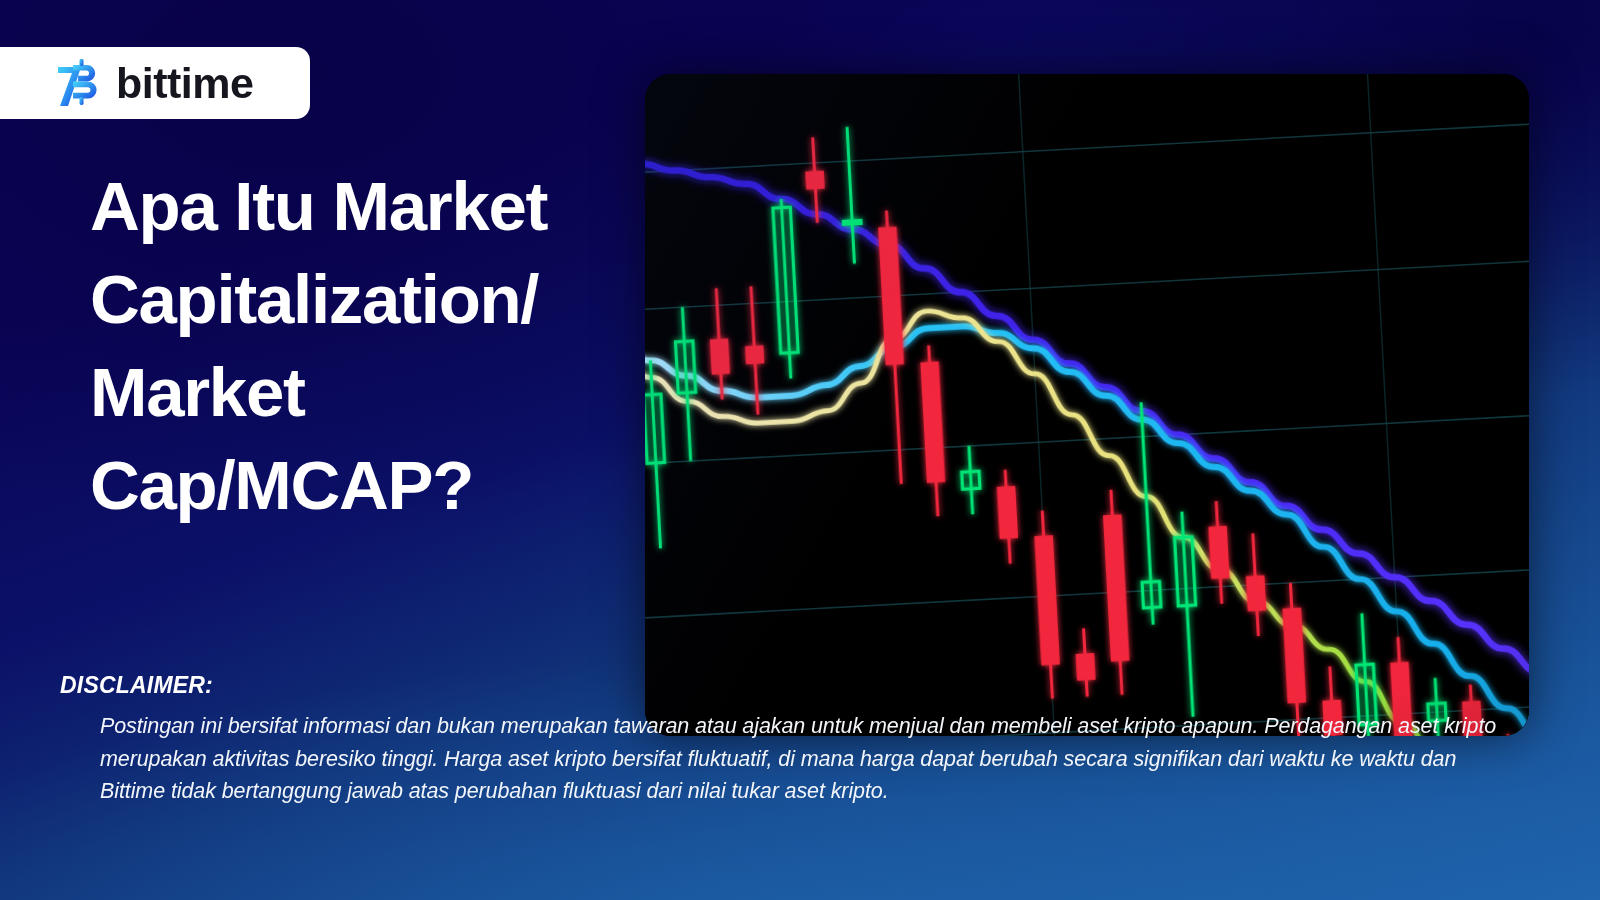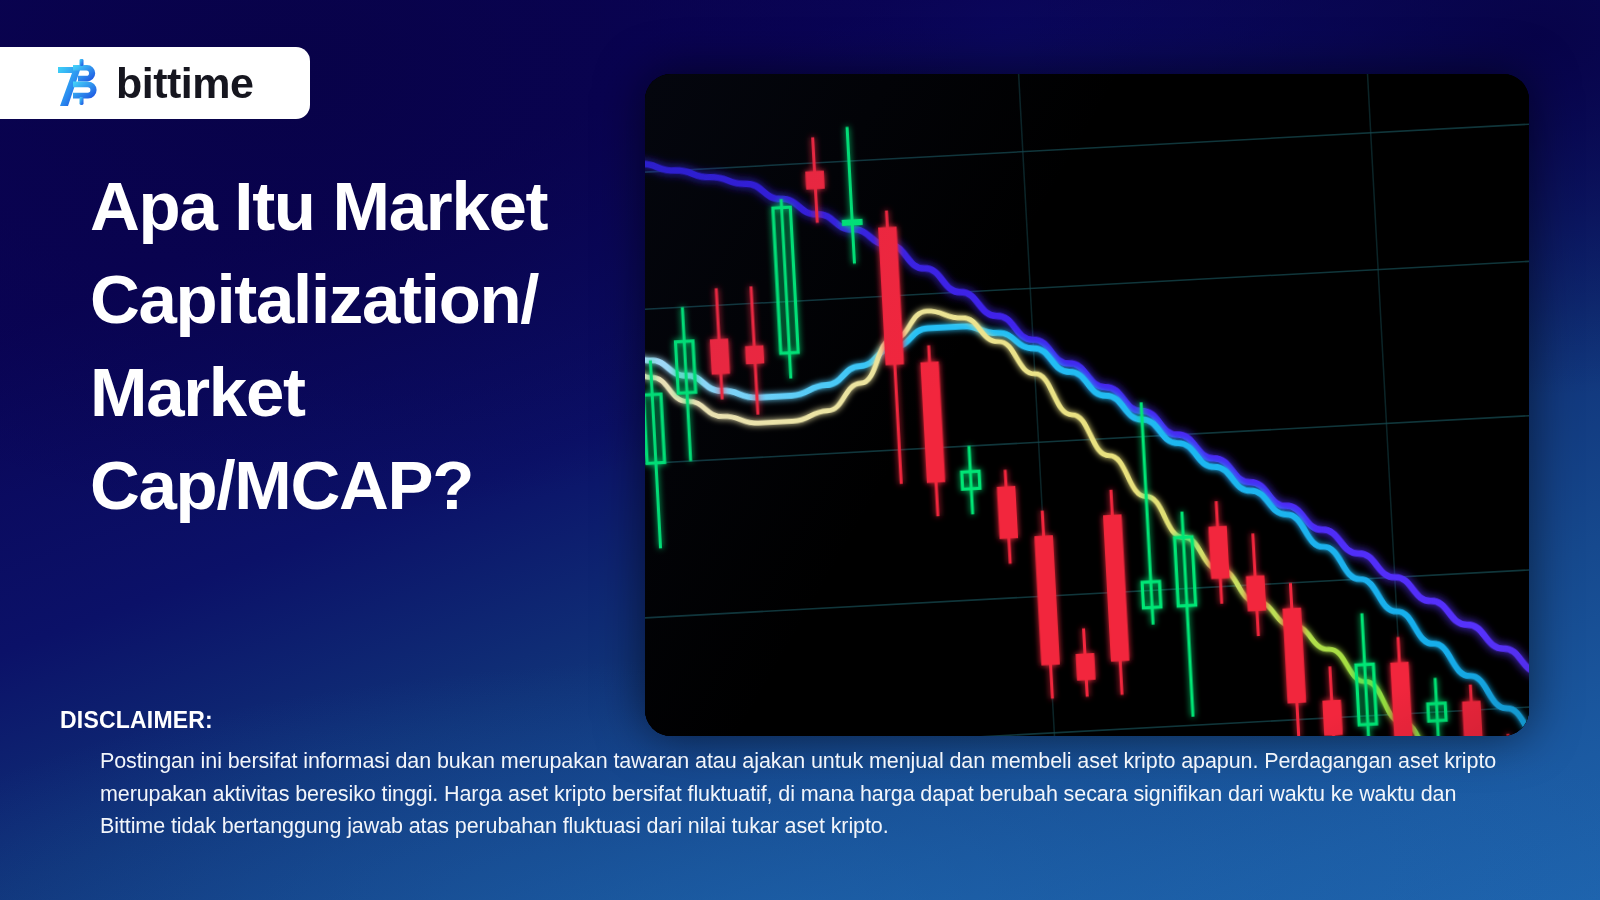--- a/index.html
+++ b/index.html
@@ -51,21 +51,21 @@
   #headline {
     position:absolute; left:58px; top:160px;
     width:600px;
     font-size:69px; font-weight:700; color:#ffffff;
     line-height:1.35; letter-spacing:-1.3px;
     white-space:pre-line;
     margin-left:32px;
   }
 
   
-  #disclaimer-block { position:absolute; left:60px; top:707px; width:1450px; }
+  #disclaimer-block { position:absolute; left:60px; top:672px; width:1450px;font-style:italic; }
   #disclaimer-title {
     font-size:23px; font-weight:700; color:#ffffff;
     letter-spacing:0.2px; margin-bottom:11px;
   }
   #disclaimer-body {
     font-size:21.5px; font-weight:400; color:#f2f5fa;
     line-height:1.52; letter-spacing:-0.1px;margin-left:40px;
   }
 
   

